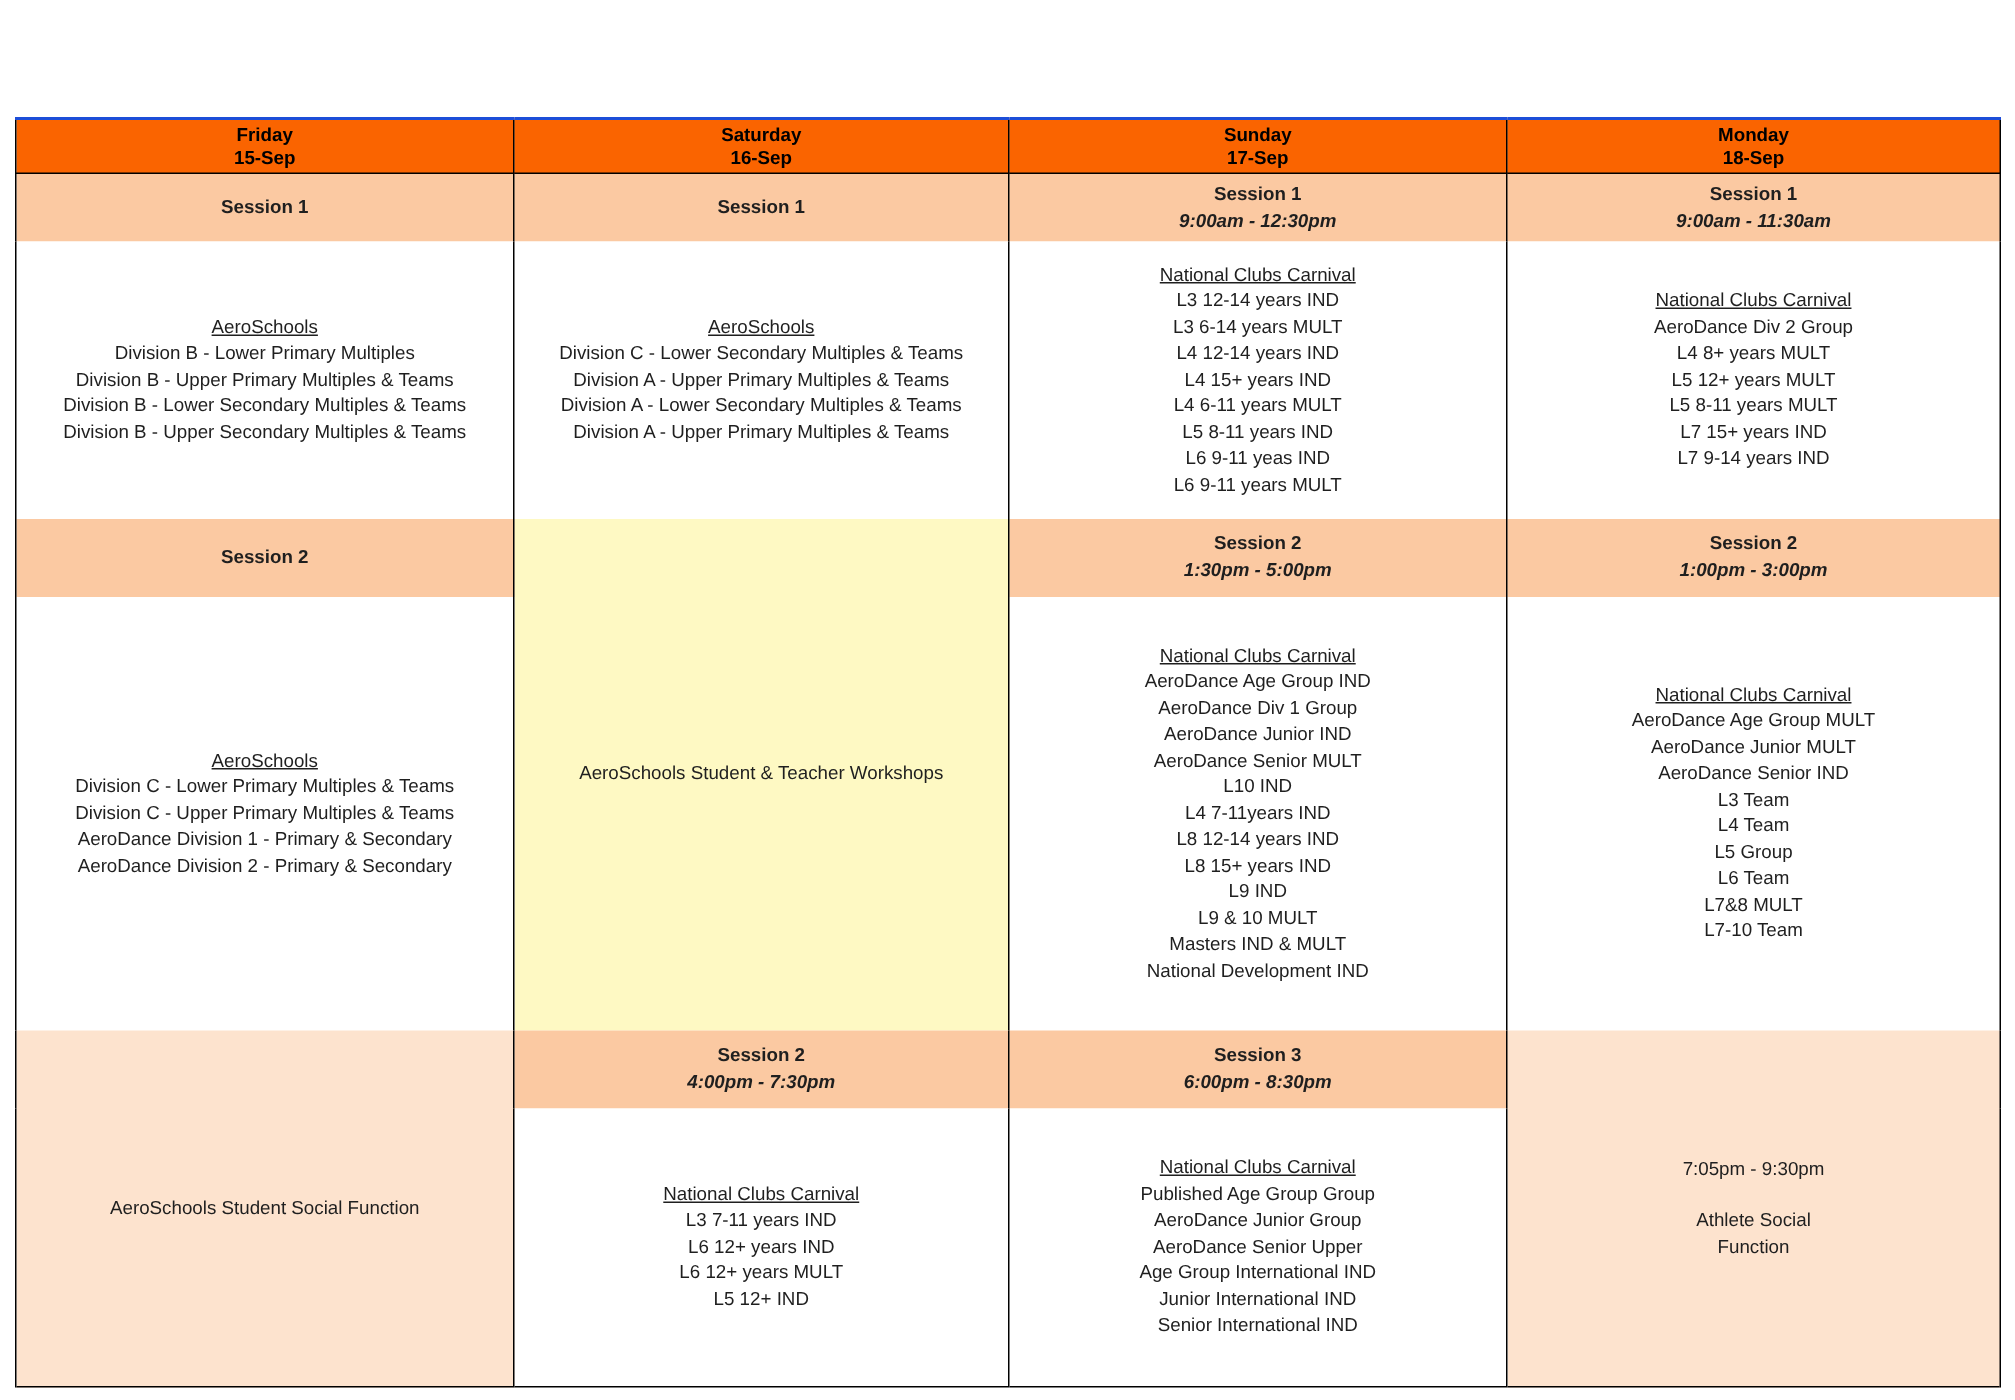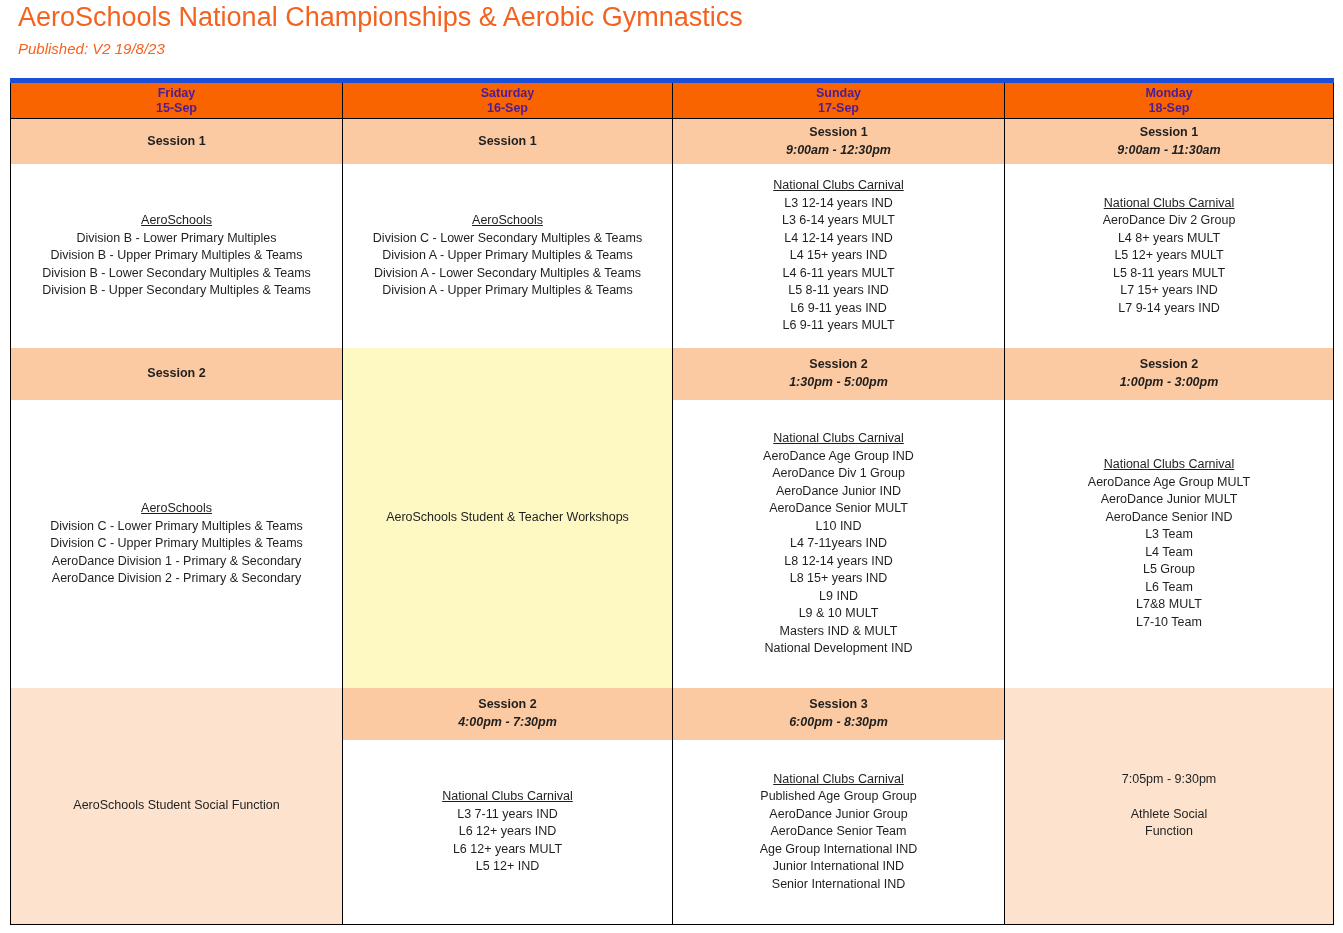--- a/index.html
+++ b/index.html
@@ -68,26 +68,26 @@
     color: #1f1f1f;
   }
   col.c-fri { width: 332px; }
   col.c-sat { width: 330px; }
   col.c-sun { width: 332px; }
   col.c-mon { width: 329px; }
 
   
   tr.day-head td {
     background: #FA6400;
-    color: #4c1d95;
+    color: #000000;
     font-weight: bold;
     font-size: 12.5px;
     height: 35px;
     line-height: 15px;
-    border-top: 5px solid #1d4ed8;
+    border-top: 2px solid #1d4ed8;
     border-bottom: 1px solid #000000;
   }
   .day-name { display: block; }
   .day-date { display: block; }
 
   
   td.session-band {
     background: #FBC9A2;
     font-weight: bold;
     font-size: 12.5px;
@@ -109,24 +109,20 @@
   }
   .evt { display: block; white-space: nowrap; }
   .plain-line { display: block; }
   .spacer-line { display: block; height: 17px; }
 </style>
 </head>
 <body>
 
 <div class="page">
 
-  <div class="title-block">
-    <div class="doc-title">AeroSchools National Championships &amp; Aerobic Gymnastics</div>
-    <div class="doc-published">Published: V2 19/8/23</div>
-  </div>
 
   <div class="sched-wrap">
     <table class="sched">
       <colgroup>
         <col class="c-fri">
           <col class="c-sat">
           <col class="c-sun">
           <col class="c-mon">
       </colgroup>
       <tbody>
@@ -309,21 +305,21 @@
               <span class="evt">L6 12+ years IND</span>
               <span class="evt">L6 12+ years MULT</span>
               <span class="evt">L5 12+ IND</span>
             </div>
           </td>
           <td class="blank">
             <div class="cell-inner">
               <span class="group-title">National Clubs Carnival </span>
               <span class="evt">Published Age Group Group</span>
               <span class="evt">AeroDance Junior Group</span>
-              <span class="evt">AeroDance Senior Team</span>
+              <span class="evt">AeroDance Senior Upper</span>
               <span class="evt">Age Group International IND</span>
               <span class="evt">Junior International IND</span>
               <span class="evt">Senior International IND</span>
             </div>
           </td>
         </tr>
 
       </tbody>
     </table>
   </div>

